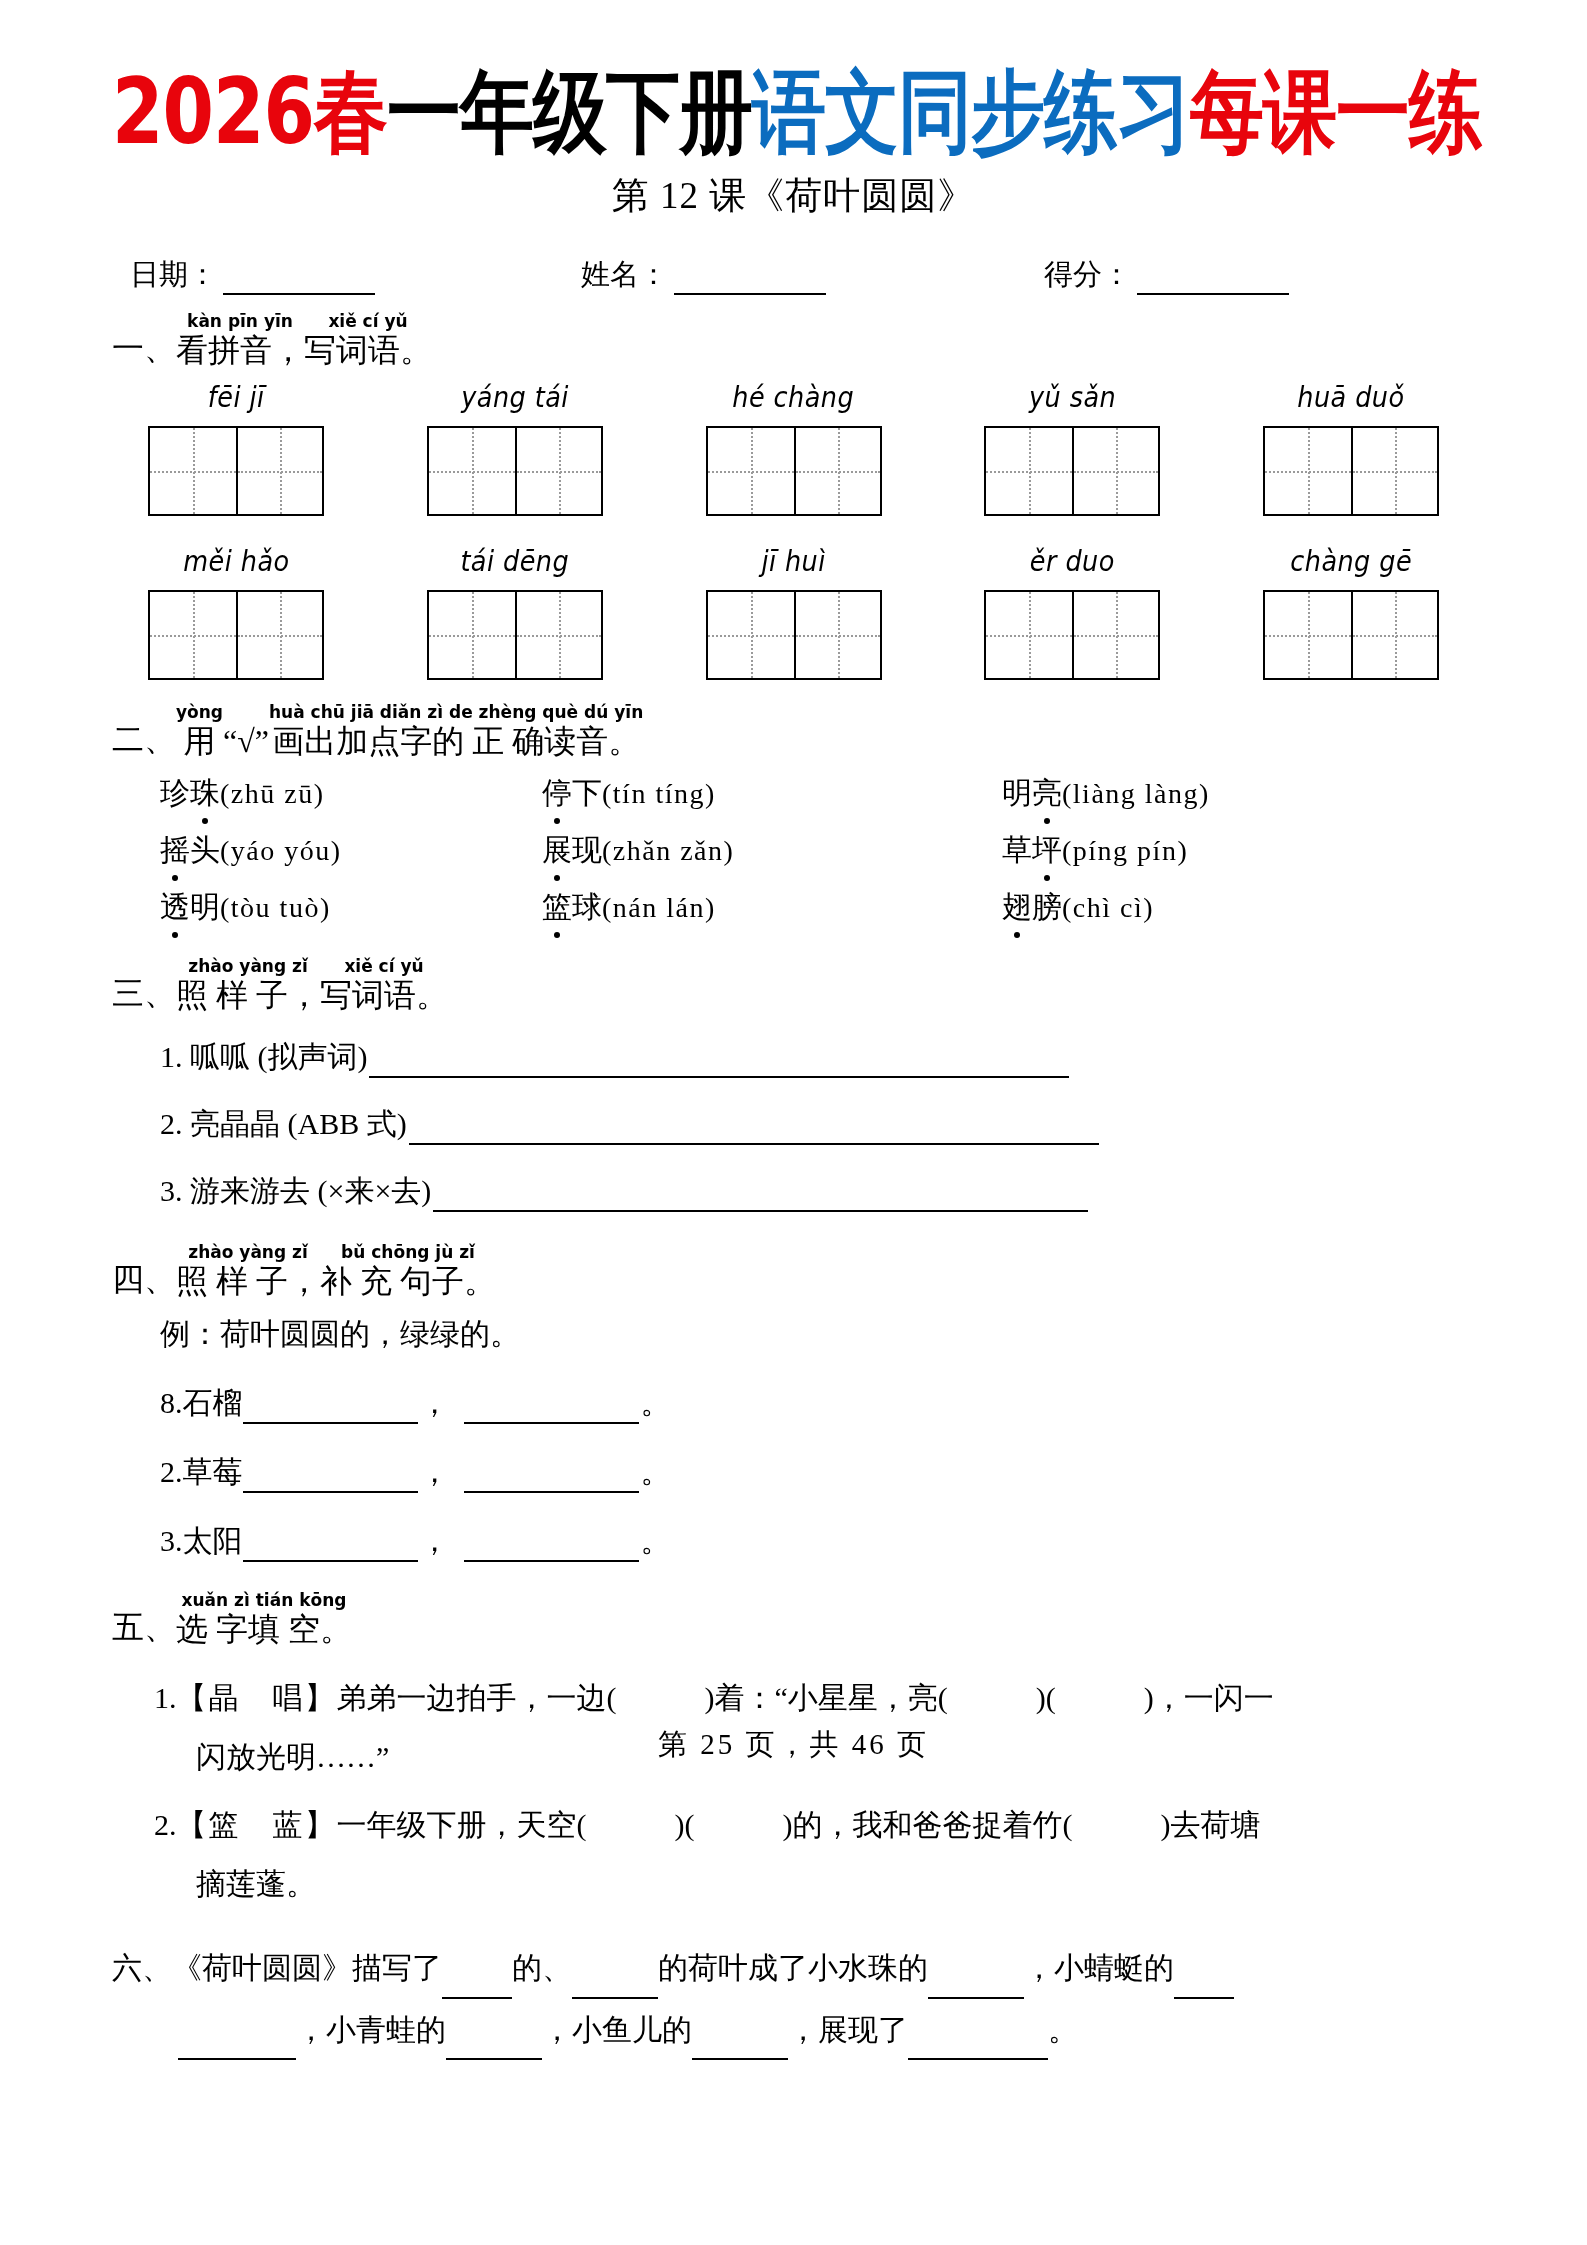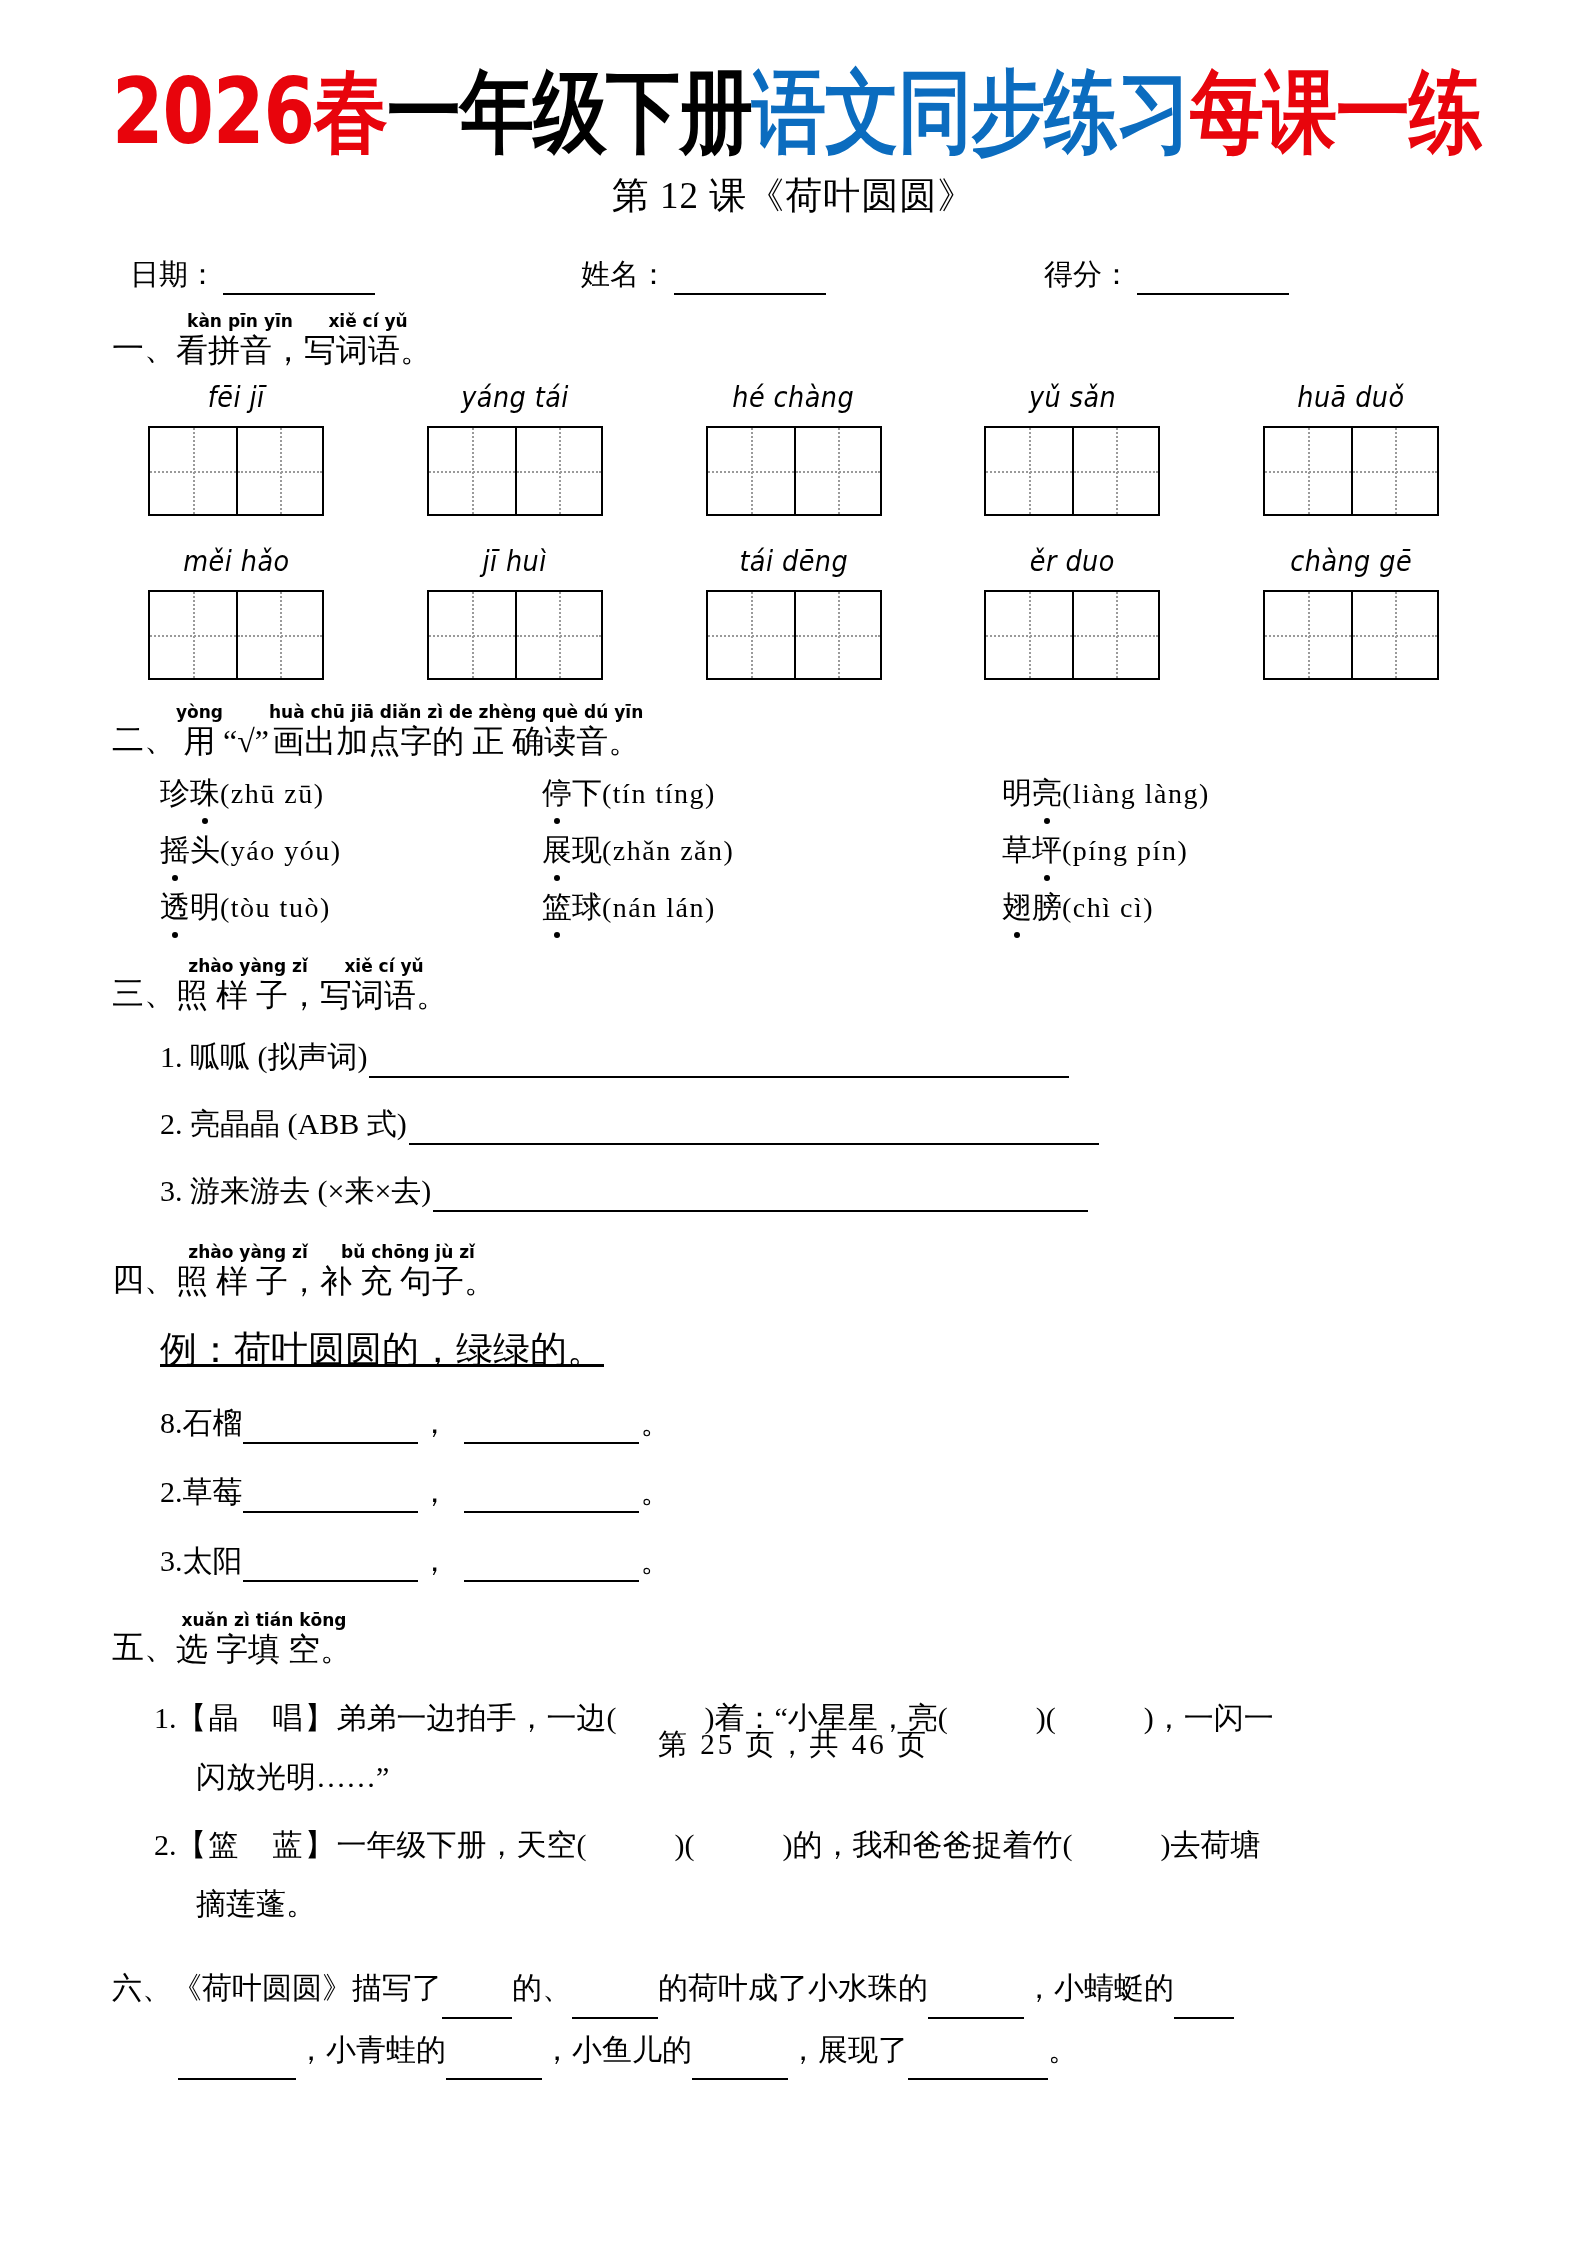--- a/index.html
+++ b/index.html
@@ -201,24 +201,23 @@
     border-bottom: 2.4px solid #000;
     height: 24px;
     margin-left: 2px;
   }
   .rule-w1 { width: 700px; }
   .rule-w2 { width: 690px; }
   .rule-w3 { width: 655px; }
 
   
   .example-line {
-    margin-top: 28px;
-    font-size: 37px;
+    margin-top: 17px;
+    font-size: 30px;
     padding-left: 48px;
-    text-decoration: underline;
   }
   .fill-line {
     display: flex;
     align-items: flex-end;
     margin-top: 28px;
     font-size: 30px;
     padding-left: 48px;
     white-space: nowrap;
   }
   .fl-rule {
@@ -356,28 +355,28 @@
 
     <div class="grid-row">
       <div class="grid-cellwrap">
         <div class="word-py">měi hǎo</div>
         <div class="tzg">
             <div class="cell"></div>
             <div class="cell"></div>
           </div>
       </div>
       <div class="grid-cellwrap">
+        <div class="word-py">tái dēng</div>
+        <div class="tzg">
+            <div class="cell"></div>
+            <div class="cell"></div>
+          </div>
+      </div>
+      <div class="grid-cellwrap">
         <div class="word-py">jī huì</div>
-        <div class="tzg">
-            <div class="cell"></div>
-            <div class="cell"></div>
-          </div>
-      </div>
-      <div class="grid-cellwrap">
-        <div class="word-py">tái dēng</div>
         <div class="tzg">
             <div class="cell"></div>
             <div class="cell"></div>
           </div>
       </div>
       <div class="grid-cellwrap">
         <div class="word-py">ěr duo</div>
         <div class="tzg">
             <div class="cell"></div>
             <div class="cell"></div>

